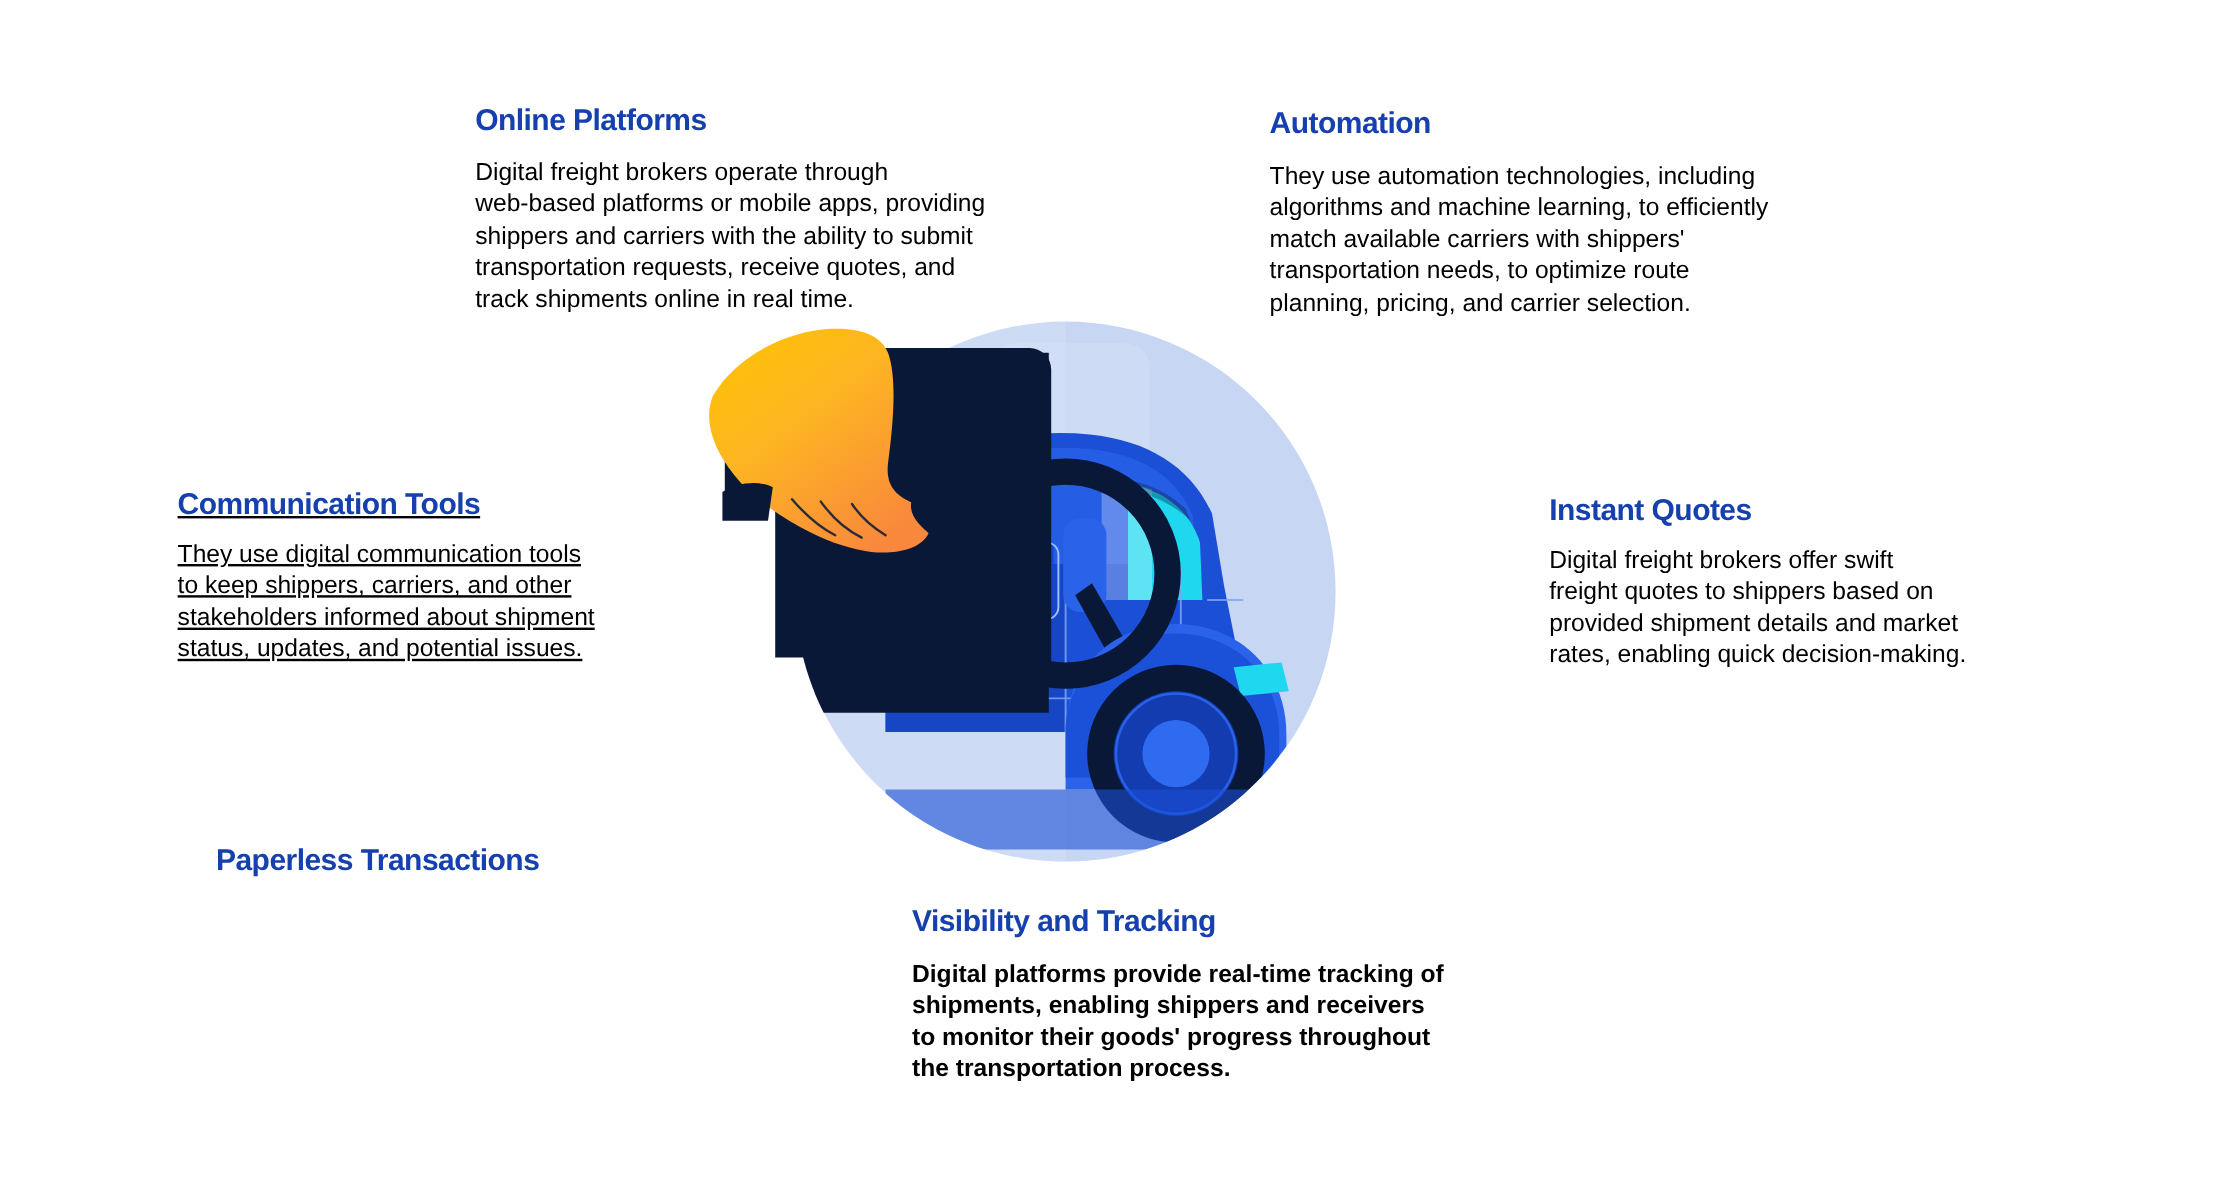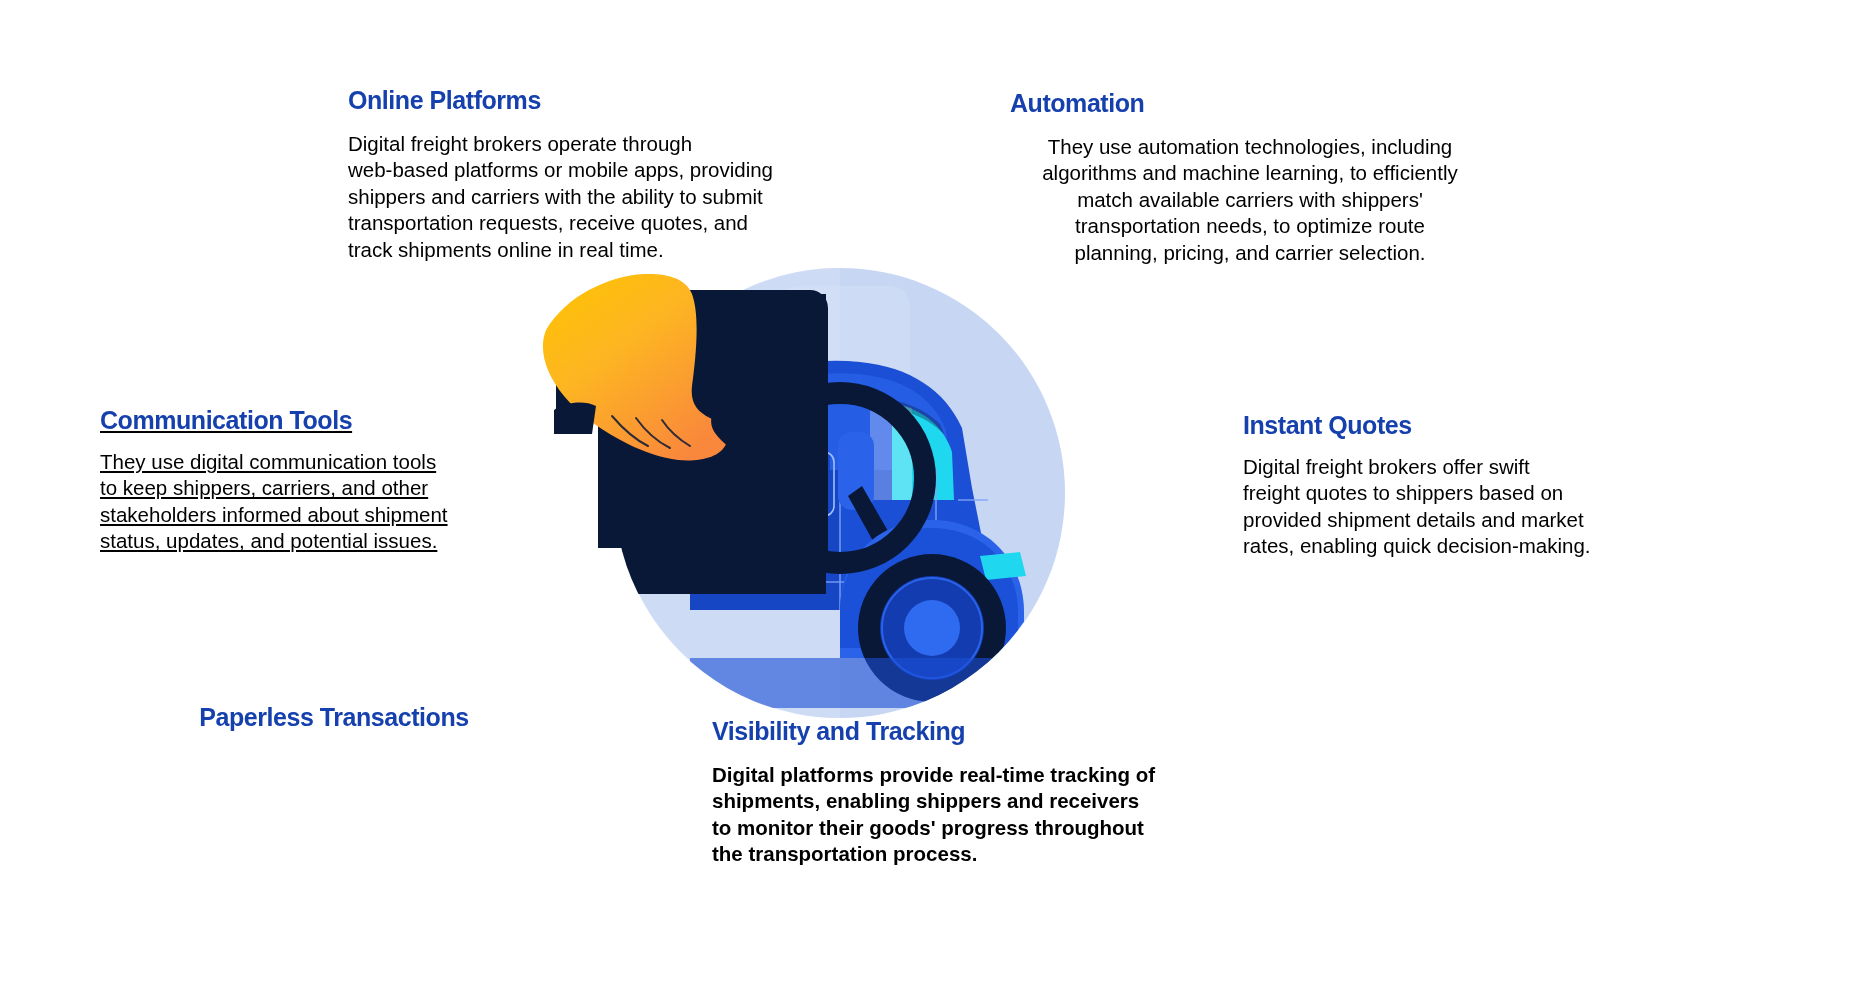--- a/index.html
+++ b/index.html
@@ -14,20 +14,21 @@
   body {
     font-family: "Liberation Sans", sans-serif;
     position: relative;
   }
 
   .canvas {
     position: relative;
     width: 1704px;
     height: 1001px;
     background: #ffffff;
+    margin-left: 48px;
   }
 
   
   .illustration {
     position: absolute;
     left: 540px;
     top: 238px;
     width: 600px;
     height: 510px;
   }
@@ -54,26 +55,26 @@
     color: #000000;
     margin-top: 14px;
     white-space: pre-line;
   }
 
   
   #blk-online-platforms  { left: 348px; top: 85px;  width: 500px; }
   #blk-automation        { left: 1010px; top: 88px;  width: 480px; }
   #blk-communication     { left: 100px;  top: 405px; width: 420px; text-decoration: underline; }
   #blk-instant-quotes    { left: 1243px; top: 410px; width: 420px; }
-  #blk-paperless         { left: 114px;  top: 702px; width: 440px; text-align: center; }
-  #blk-visibility        { left: 712px;  top: 716px; width: 480px; }
+  #blk-paperless         { left: 132px;  top: 702px; width: 440px; }
+  #blk-visibility        { left: 712px;  top: 753px; width: 480px; }
   #blk-data-analytics    { left: 1310px; top: 705px; width: 470px; }
 
   #blk-online-platforms .block-body  { margin-top: 16px; }
-  #blk-automation .block-body        { margin-top: 16px; text-align: center; }
+  #blk-automation .block-body        { margin-top: 16px; }
   #blk-visibility .block-body        { margin-top: 16px; font-weight: bold; }
 </style>
 </head>
 <body>
 
 <div class="canvas">
 
   <div class="illustration">
     <svg viewBox="0 0 600 510" xmlns="http://www.w3.org/2000/svg">
       <defs>

